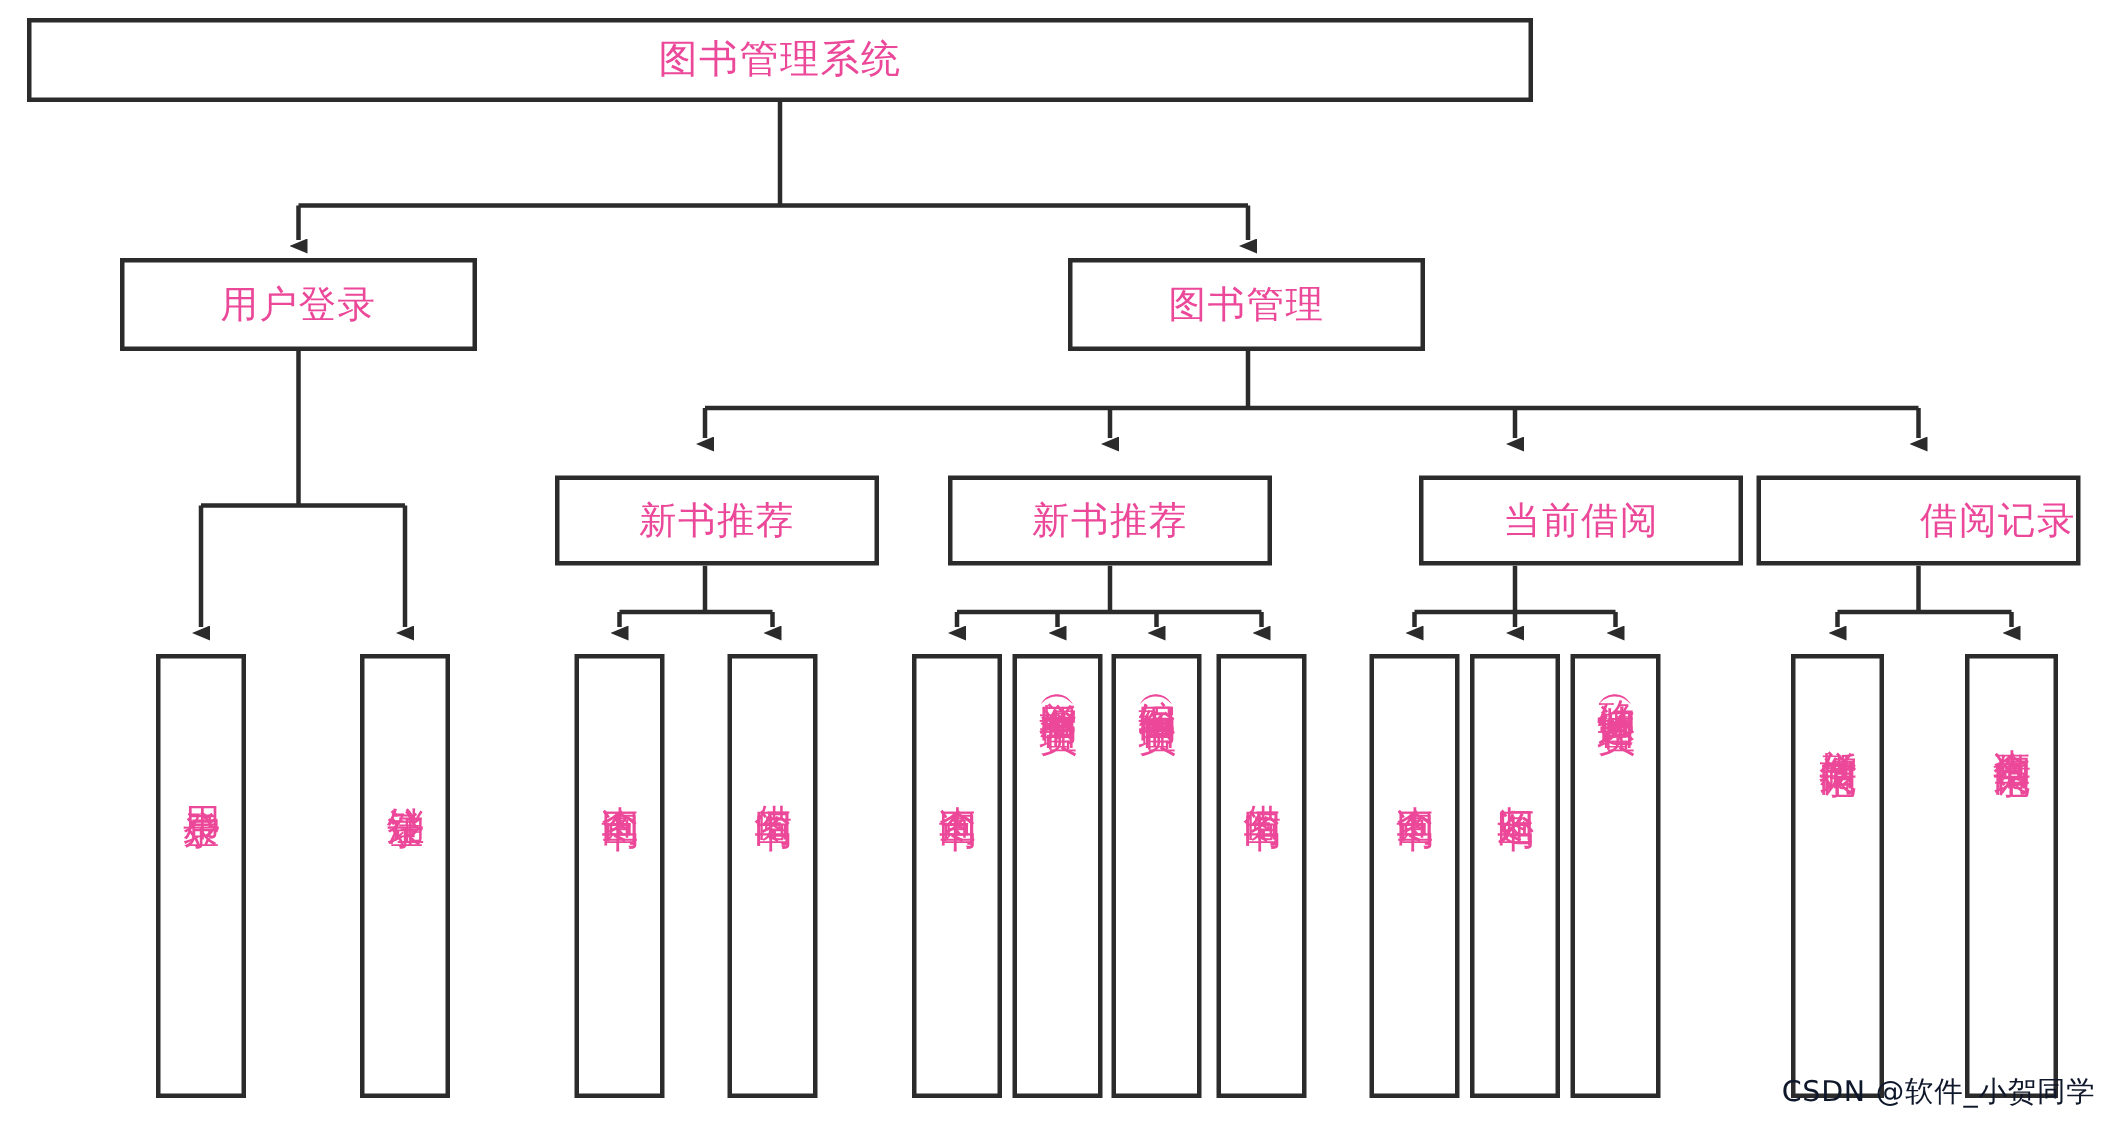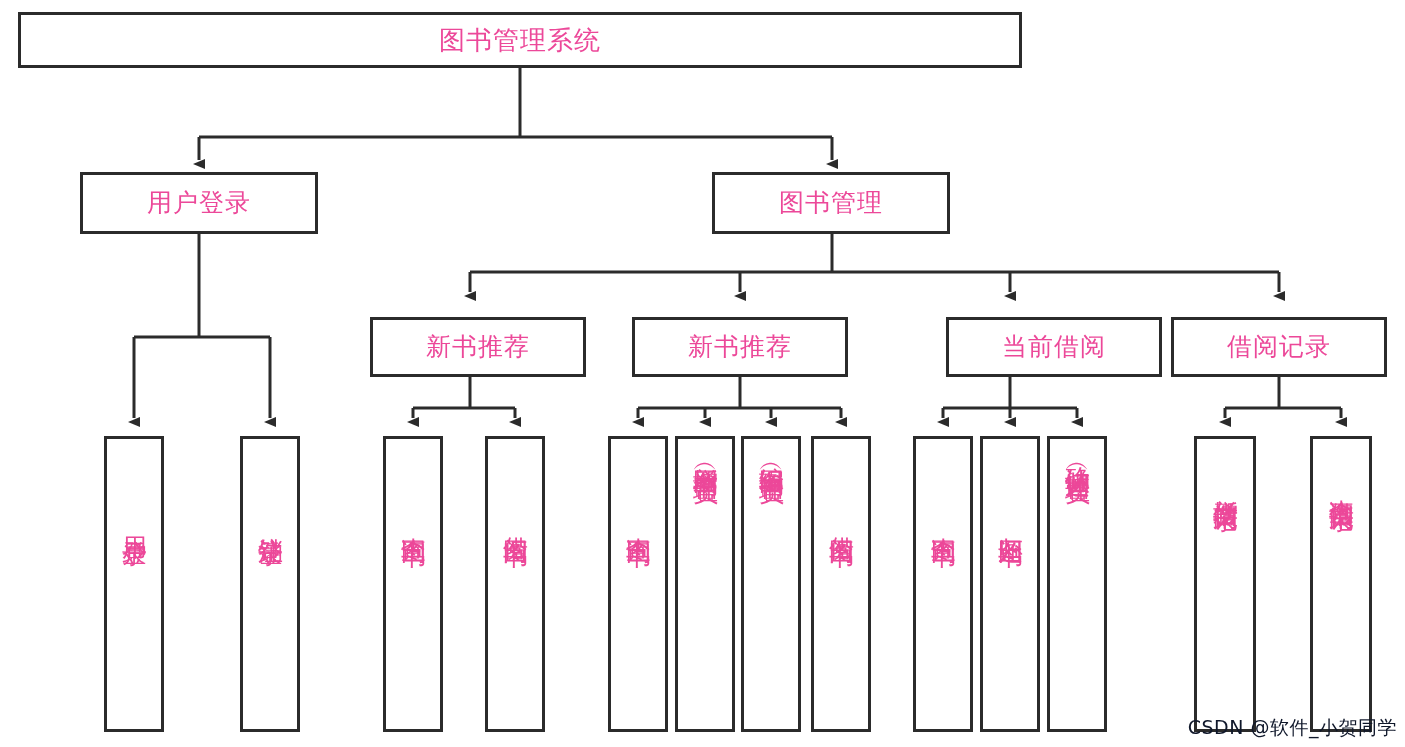--- a/index.html
+++ b/index.html
@@ -139,21 +139,21 @@
 
   <div class="node horiz" style="left:370px; top:317px; width:216px; height:60px;">
     <span class="label">新书推荐</span>
   </div>
   <div class="node horiz" style="left:632px; top:317px; width:216px; height:60px;">
     <span class="label">新书推荐</span>
   </div>
   <div class="node horiz" style="left:902px; top:317px; width:216px; height:60px;margin-left:44px;">
     <span class="label">当前借阅</span>
   </div>
-  <div class="node horiz" style="left:1171px; top:317px; width:216px; height:60px;">
+  <div class="node horiz" style="left:1171px; top:317px; width:216px; height:60px;justify-content:flex-end;">
     <span class="label">借阅记录</span>
   </div>
 
   <div class="node vert mid" style="left:104px; top:436px; width:60px; height:296px;">
     <span class="label" style="margin-top: 78px;">用户登录</span>
   </div>
   <div class="node vert mid" style="left:240px; top:436px; width:60px; height:296px;">
     <span class="label" style="margin-top: 78px;">注销登录</span>
   </div>
 

